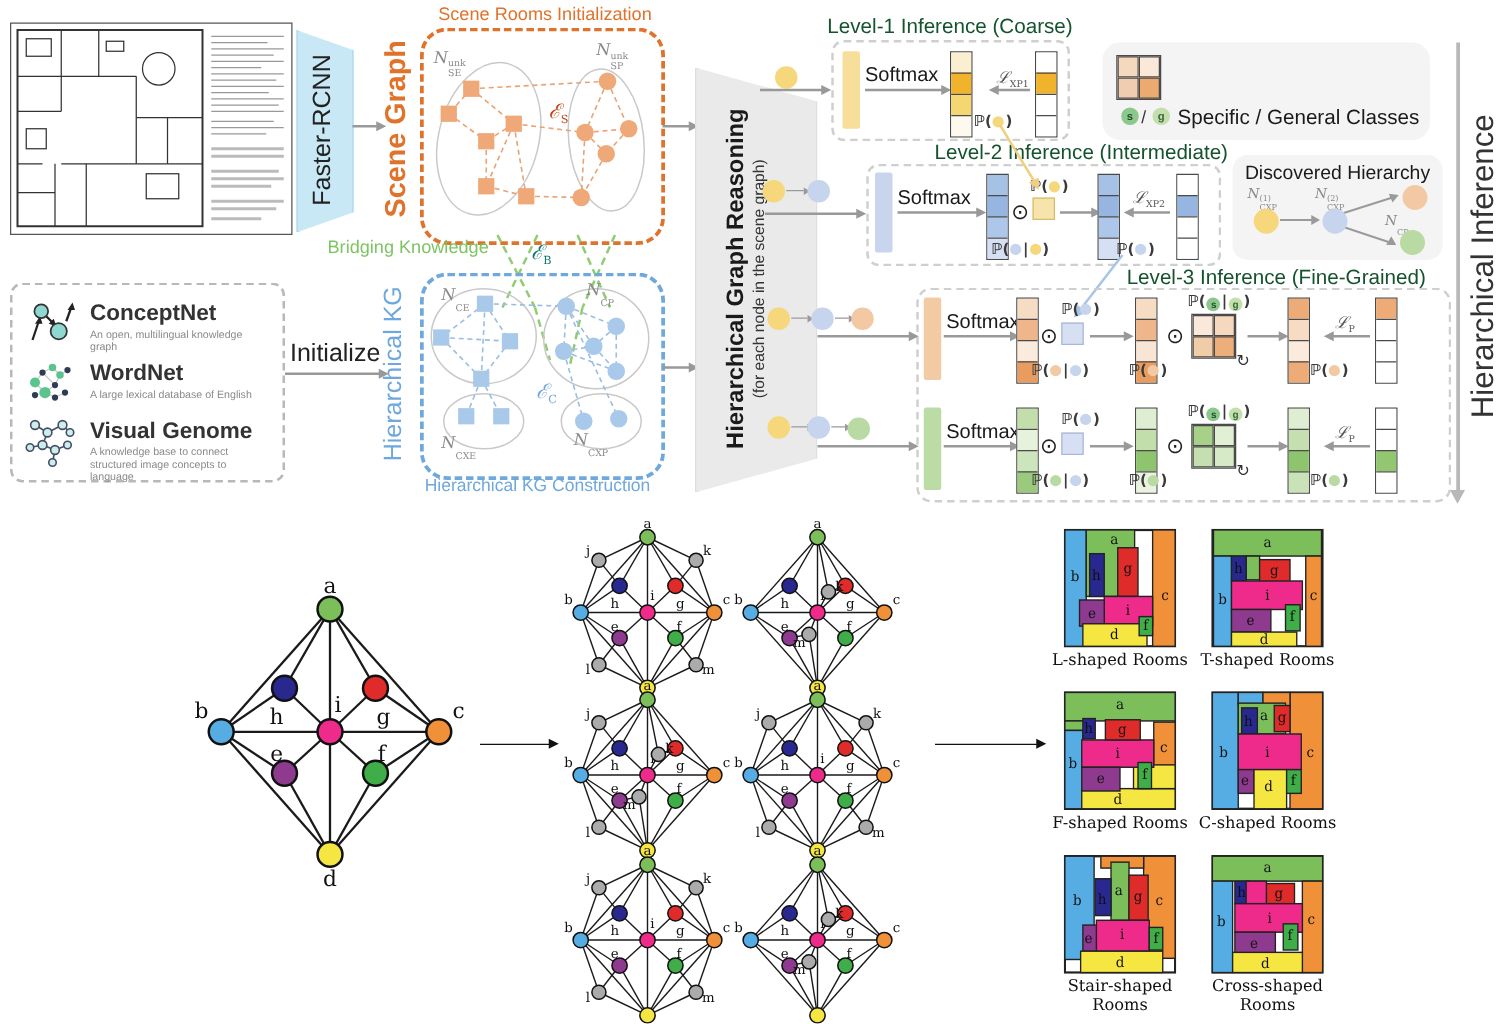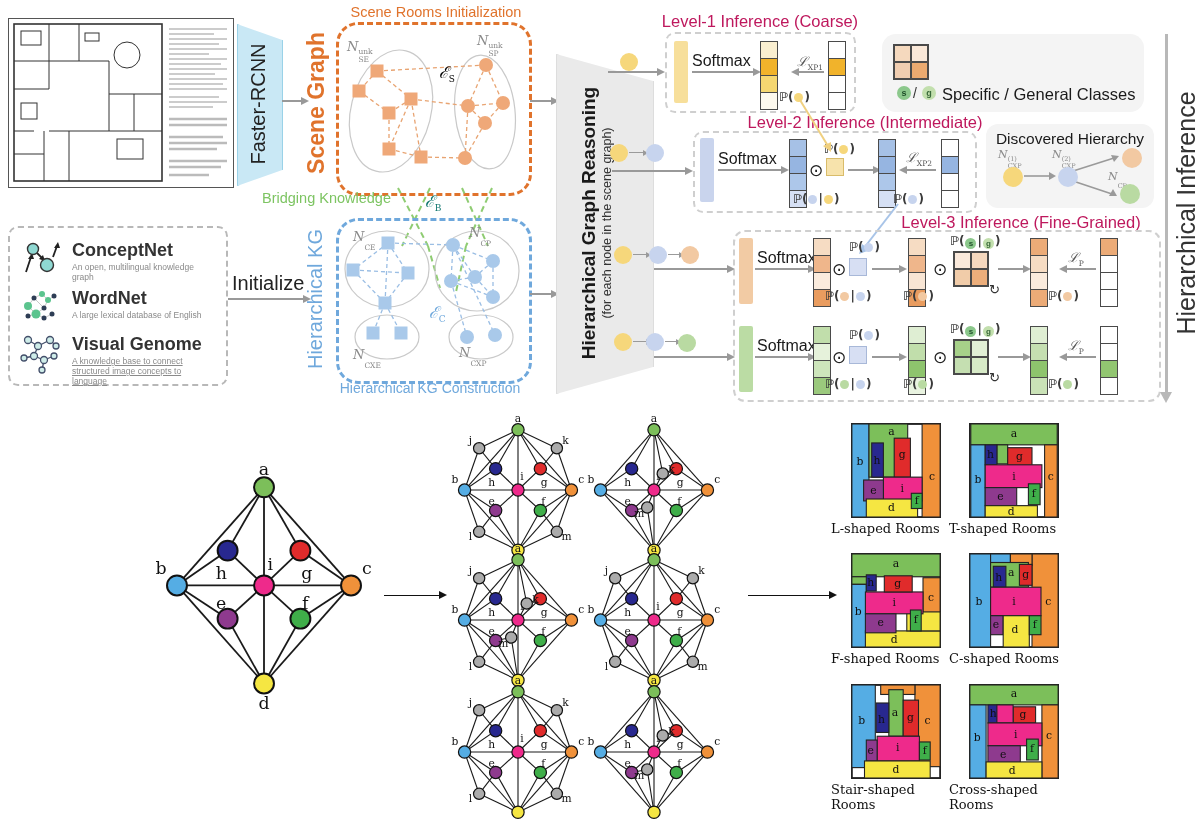--- a/index.html
+++ b/index.html
@@ -36,28 +36,28 @@
   .dt{display:inline-block;width:9px;height:9px;border-radius:50%;vertical-align:-1px;margin:0 1px;}
   .dty{background:#F6D77B;} .dtb{background:#C7D4EE;} .dto{background:#F2C9A2;} .dtg{background:#B9DAA2;}
   .dts,.dtg2{display:inline-block;width:11px;height:11px;border-radius:50%;font:bold 8px "Liberation Sans",sans-serif;
       text-align:center;line-height:11px;vertical-align:-1px;margin:0 1px;}
   .dts{background:#8CC88C;color:#20502A;} .dtg2{background:#C2DFAD;color:#3A6A3A;}
   .loss{position:absolute;font:italic 13px "DejaVu Serif",serif;color:#555;white-space:nowrap;}
   .loss sub{font-size:7.5px;font-style:normal;text-align:right;}
   .odot{position:absolute;font:17px "DejaVu Sans",sans-serif;color:#222;}
   .cyc{position:absolute;font:13px "DejaVu Sans",sans-serif;color:#333;}
   .sm{position:absolute;font:16px "Liberation Sans",sans-serif;color:#1a1a1a;}
-  .ttl{position:absolute;font:16.5px "Liberation Sans",sans-serif;color:#be185d;text-align:center;white-space:nowrap;}
+  .ttl{position:absolute;font:16.5px "Liberation Sans",sans-serif;color:#14532d;text-align:center;white-space:nowrap;}
   
   .nlab{position:absolute;font:italic 13px "DejaVu Serif",serif;color:#8a8a8a;white-space:nowrap;}
   .nlab .ss{display:inline-flex;flex-direction:column;font-size:7.5px;line-height:7.5px;font-style:normal;vertical-align:-3px;}
   .elab{position:absolute;font:italic 16px "DejaVu Serif",serif;white-space:nowrap;}
   .elab sub{font-size:9px;font-style:normal;}
   .sq{position:absolute;width:16px;height:16px;}
-  .caption{position:absolute;font:13px "DejaVu Serif",serif;color:#111;}
+  .caption{position:absolute;font:13px "DejaVu Serif",serif;color:#111;text-align:center;}
   .kdbname{font:bold 18px "Liberation Sans",sans-serif;color:#333;}
   .kdbdesc{font:8.5px "Liberation Sans",sans-serif;color:#8a8a8a;line-height:10px;}
 </style>
 </head>
 <body>
 
 <div id="canvas">
 
   <div class="abs" style="left:8px;top:18px;width:224px;height:168px;border:1px solid #555;background:#fff;">
     <svg width="224" height="168">
@@ -161,21 +161,21 @@
           <span>unk</span>
           <span>SE</span>
         </span>
     </div>
     <div class="nlab" style="left:138px;top:8px;">
       <i>N</i><span class="ss">
           <span>unk</span>
           <span>SP</span>
         </span>
     </div>
-    <div class="elab" style="left:100px;top:36px;color:#000000;">
+    <div class="elab" style="left:100px;top:52px;color:#c2410c;">
       <span>ℰ</span><sub>S</sub>
     </div>
   </div>
 
   <div class="abs" style="left:262px;top:190px;font-size:14.5px;color:#7DC462;">Bridging Knowledge</div>
   <div class="elab" style="left:425px;top:190px;color:#0f766e;">
     <span>ℰ</span><sub>B</sub>
   </div>
   <svg class="abs" style="left:360px;top:184px;" width="170" height="115">
     <g stroke="#8FCC72" stroke-width="2" stroke-dasharray="6 4" fill="none">
@@ -325,21 +325,21 @@
           <circle cx="16" cy="26" r="3.5"></circle>
             <circle cx="6" cy="28" r="3"></circle>
             <circle cx="26" cy="30" r="3.5"></circle>
           <circle cx="36" cy="26" r="3"></circle>
             <circle cx="24" cy="40" r="3"></circle>
             <circle cx="38" cy="16" r="3"></circle>
         </g>
       </svg>
     </div>
     <div class="abs kdbname" style="left:62px;top:106px;">Visual Genome</div>
-    <div class="abs kdbdesc" style="left:62px;top:128px;width:145px;text-decoration:underline;">A knowledge base to connect structured image concepts to language</div>
+    <div class="abs kdbdesc" style="left:62px;top:128px;width:145px;">A knowledge base to connect structured image concepts to language</div>
   </div>
   <div class="abs" style="left:232px;top:272px;font-size:20px;color:#222;">Initialize</div>
   <div class="ar" style="left:228px;top:298px;width:76px;"></div>
 
   <div class="ar" style="left:530px;top:100px;width:22px;"></div>
   <div class="ar" style="left:530px;top:293px;width:22px;"></div>
 
   <div class="abs" style="left:556px;top:54px;width:96px;height:338px;background:#EAEAEA;border:1px solid #DDD;
               clip-path:polygon(0 0,100% 8%,100% 92%,0 100%);"></div>
   <div class="vt" style="left:436px;top:200px;width:330px;height:46px;">

